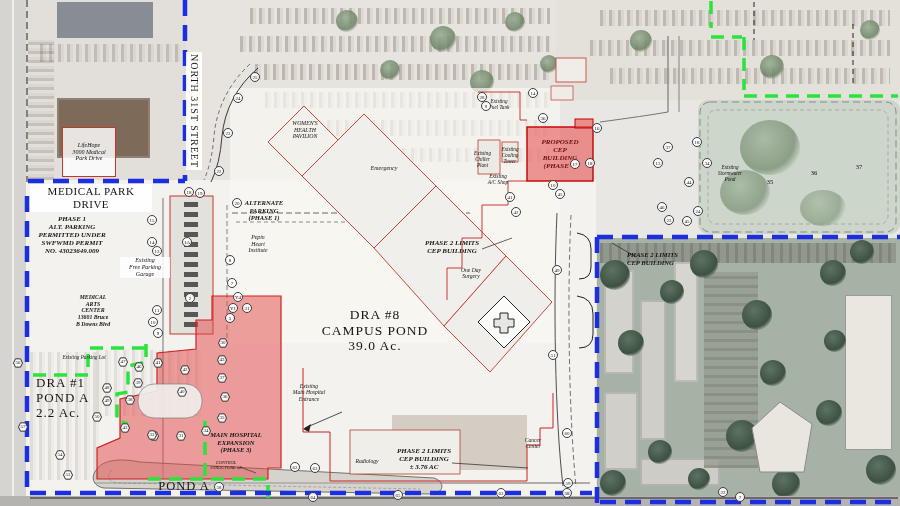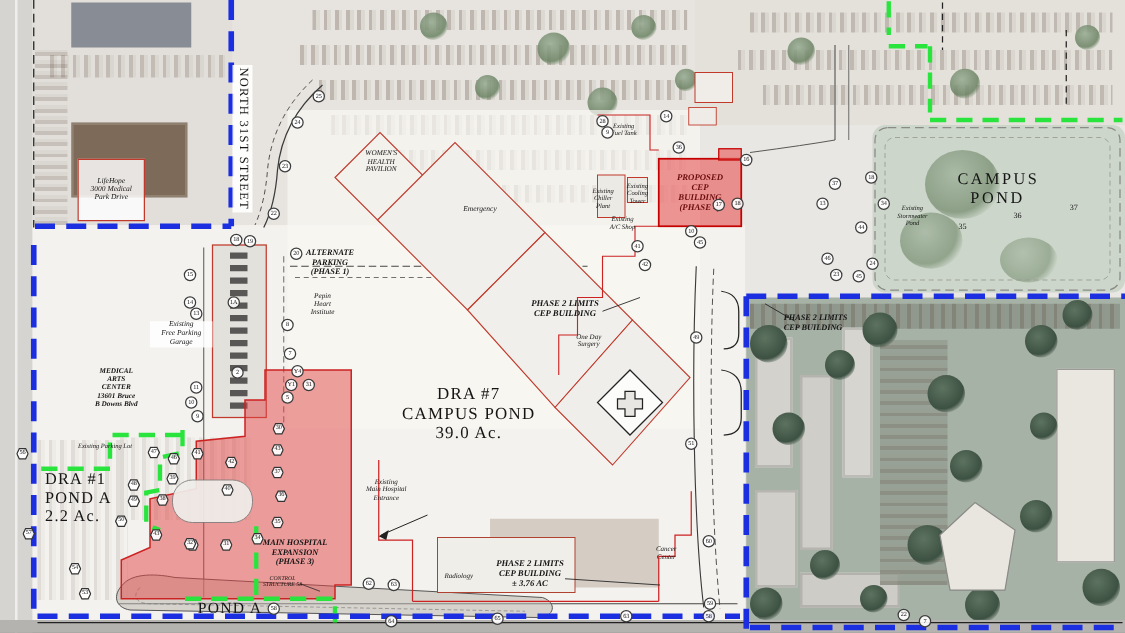--- a/index.html
+++ b/index.html
@@ -214,24 +214,30 @@
       <line x1="185" y1="0" x2="185" y2="181"></line>
       <line x1="28" y1="181" x2="185" y2="181"></line>
       <line x1="27" y1="196" x2="27" y2="496"></line>
       <line x1="30" y1="493" x2="592" y2="493"></line>
       <line x1="597" y1="237" x2="900" y2="237"></line>
       <line x1="597" y1="237" x2="597" y2="506"></line>
       <line x1="600" y1="502" x2="900" y2="502"></line>
     </g>
   </svg>
 
+  <div class="lbl wbg L-mpd">MEDICAL PARK DRIVE</div>
   <div class="lbl L-n31">NORTH 31ST STREET</div>
   <div class="lbl it L-life">LifeHope
 3000 Medical
 Park Drive</div>
+  <div class="lbl it bd L-ph1">PHASE 1
+ALT. PARKING
+PERMITTED UNDER
+SWFWMD PERMIT
+NO. 43023649.009</div>
   <div class="lbl it L-garage">Existing
 Free Parking
 Garage</div>
   <div class="lbl it bd L-mac">MEDICAL
 ARTS
 CENTER
 13601 Bruce
 B Downs Blvd</div>
   <div class="lbl it bd L-altpk">ALTERNATE
 PARKING
@@ -250,26 +256,24 @@
 Plant</div>
   <div class="lbl it L-cool">Existing
 Cooling
 Tower</div>
   <div class="lbl it L-acshop">Existing
 A/C Shop</div>
   <div class="lbl it bd L-cep">PROPOSED
 CEP
 BUILDING
 (PHASE 4)</div>
-  <div class="lbl L-cpond">CAMPUS
-POND</div>
   <div class="lbl it L-storm">Existing
 Stormwater
 Pond</div>
-  <div class="lbl L-dra2">DRA #7
+  <div class="lbl L-dra2">DRA #8
 CAMPUS POND
 39.0 Ac.</div>
   <div class="lbl it L-ods">One Day
 Surgery</div>
   <div class="lbl it bd L-p2c">PHASE 2 LIMITS
 CEP BUILDING</div>
   <div class="lbl it L-mhe">Existing
 Main Hospital
 Entrance</div>
   <div class="lbl it bd L-mhx">MAIN HOSPITAL

